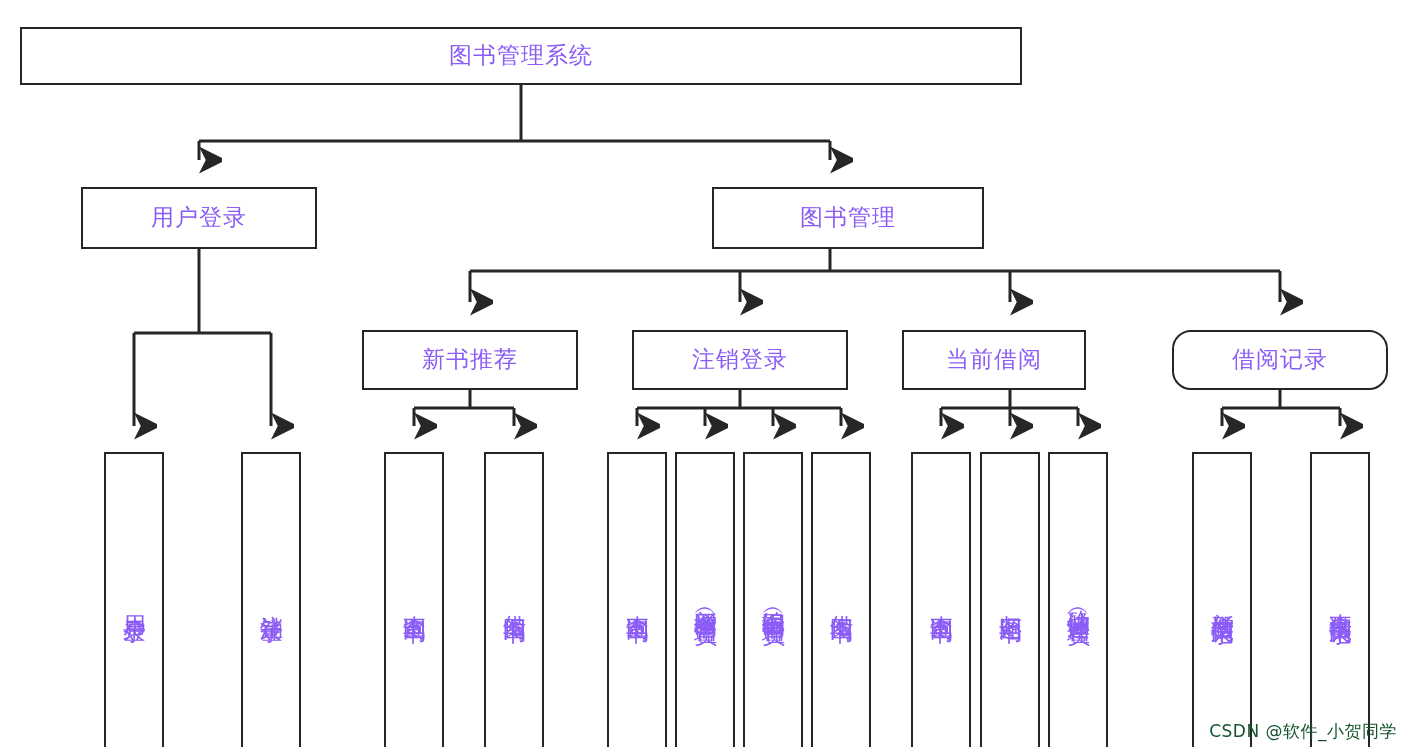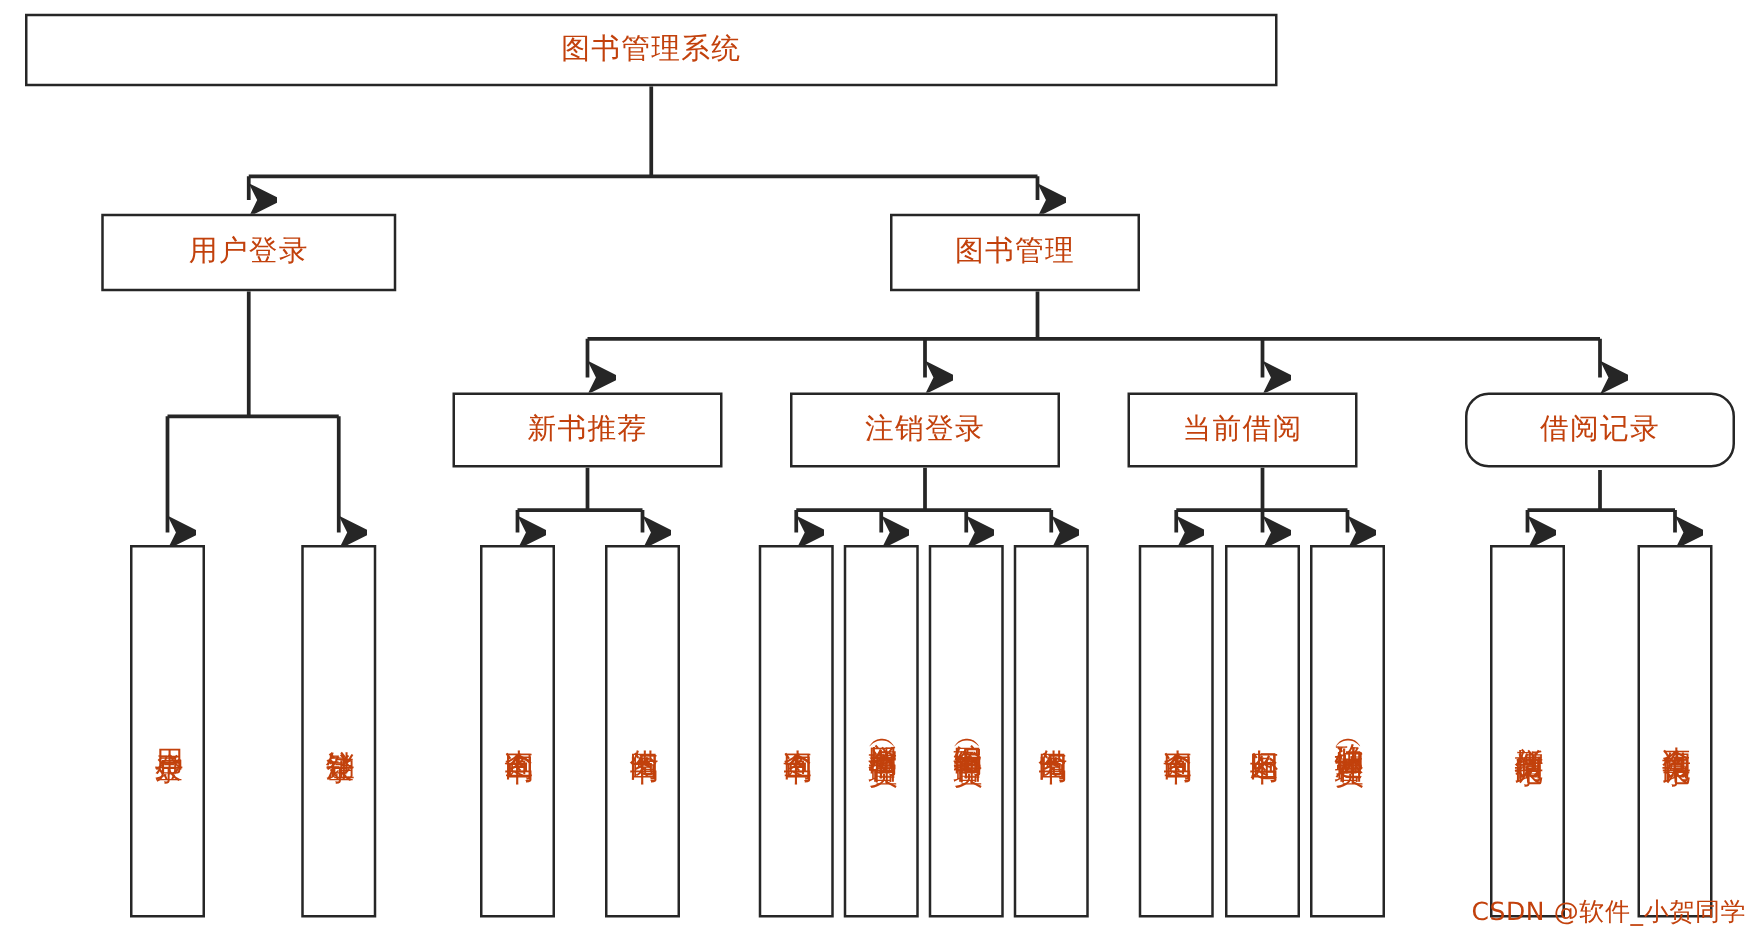--- a/index.html
+++ b/index.html
@@ -18,22 +18,23 @@
     overflow: hidden;
   }
   .node {
     position: absolute;
     box-sizing: border-box;
     border: 2px solid #262626;
     background: #ffffff;
     display: flex;
     align-items: center;
     justify-content: center;
-    color: #c2410c;
+    color: #8b5cf6;
     line-height: 1.12;
+    margin-top: 16px;
   }
   .node.horiz {
     font-size: 23px;
     letter-spacing: 1px;
   }
   .node.vert {
     writing-mode: vertical-rl;
     text-orientation: upright;
     font-size: 23px;
     letter-spacing: 2px;
@@ -49,22 +50,22 @@
     left: 0;
     top: 0;
     width: 1405px;
     height: 747px;
     pointer-events: none;
   }
   .watermark {
     position: absolute;
     right: 8px;
     bottom: 4px;
-    font-size: 20px;
-    color: #c2410c;
+    font-size: 17px;
+    color: #14532d;
     white-space: nowrap;
     letter-spacing: 0.5px;
   }
 </style>
 </head>
 <body>
 
 <div id="canvas">
 
   <svg id="edges" viewBox="0 0 1405 747" width="1405" height="747">
@@ -117,21 +118,21 @@
     </g>
   </svg>
 
   <div class="node horiz" style="left:20px; top:11px; width:1002px; height:58px;">
     <span>图书管理系统</span>
   </div>
 
   <div class="node horiz" style="left:81px; top:171px; width:236px; height:62px;">
     <span>用户登录</span>
   </div>
-  <div class="node horiz" style="left:712px; top:171px; width:200px; height:62px;">
+  <div class="node horiz" style="left:712px; top:171px; width:272px; height:62px;">
     <span>图书管理</span>
   </div>
 
   <div class="node horiz" style="left:362px; top:314px; width:216px; height:60px;">
     <span>新书推荐</span>
   </div>
   <div class="node horiz" style="left:632px; top:314px; width:216px; height:60px;">
     <span>注销登录</span>
   </div>
   <div class="node horiz" style="left:902px; top:314px; width:184px; height:60px;">

